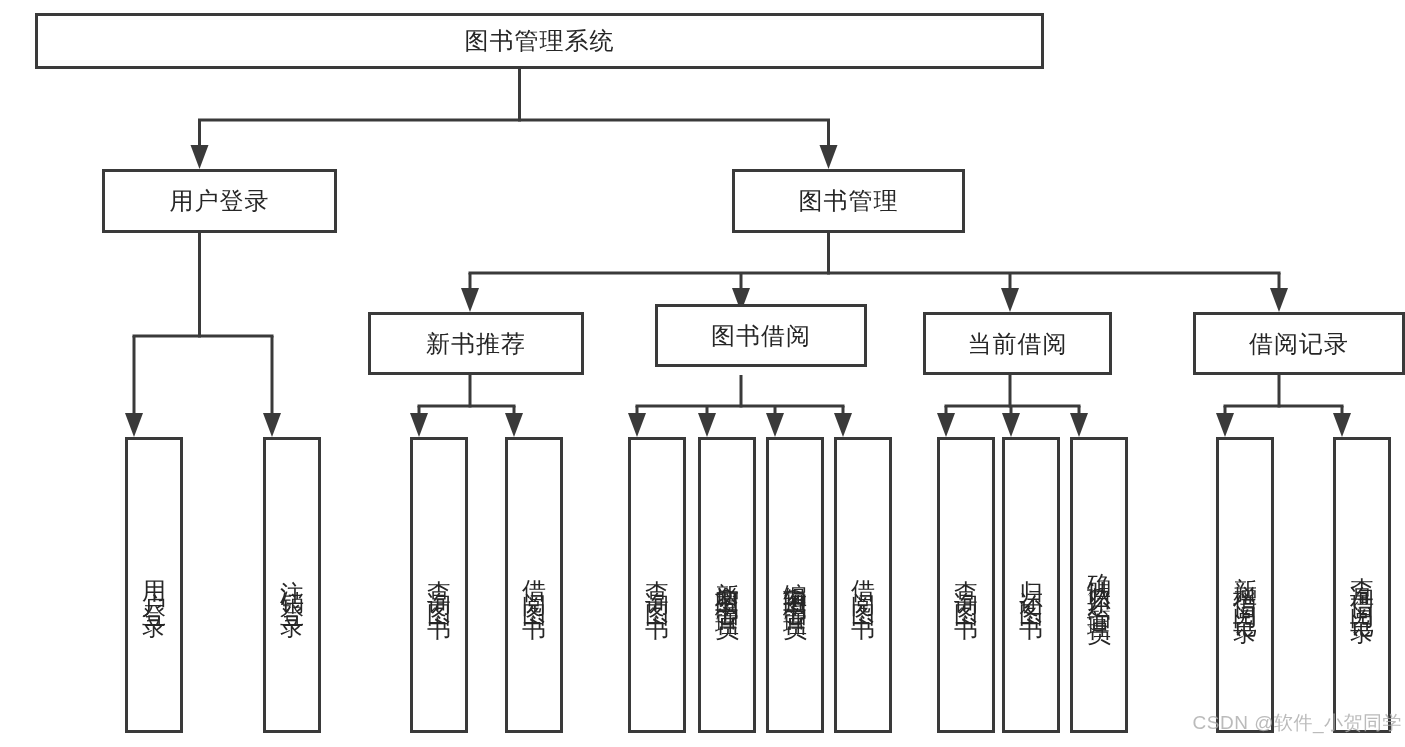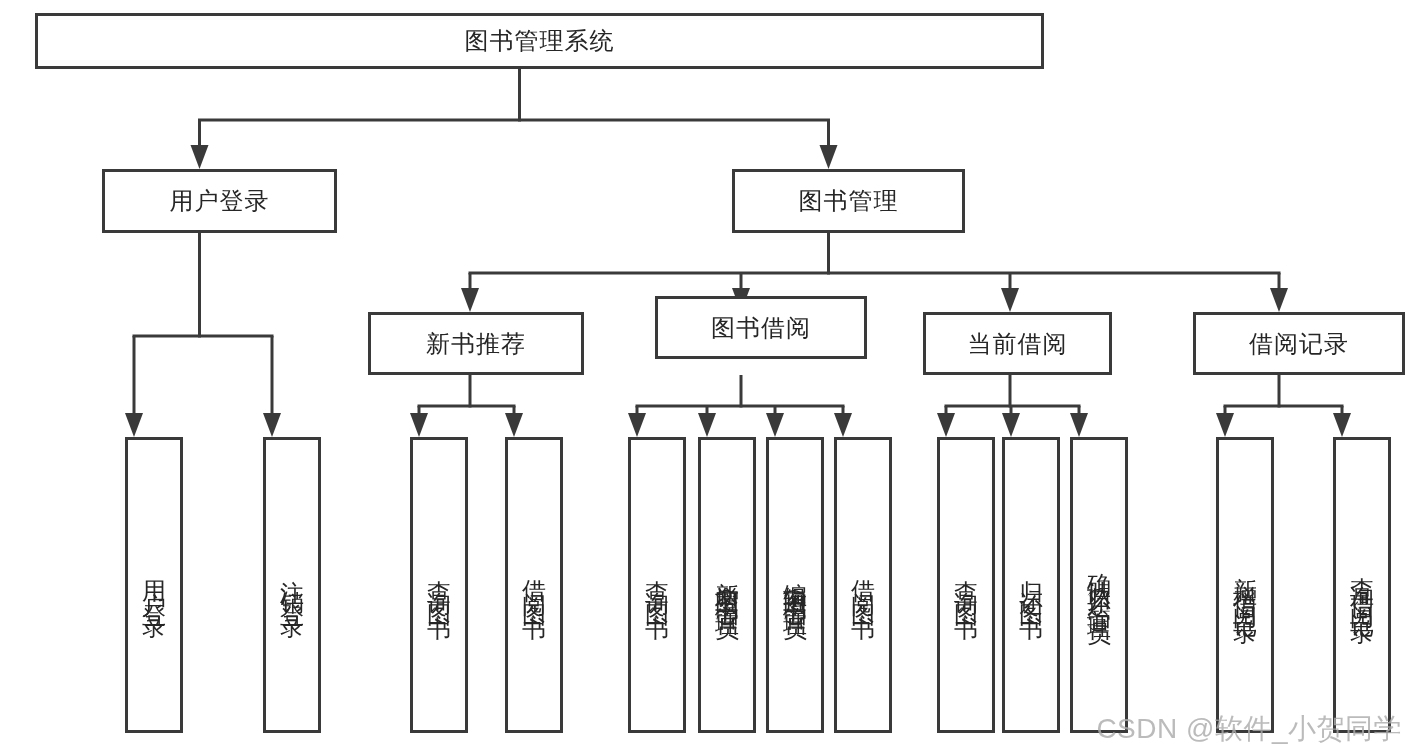--- a/index.html
+++ b/index.html
@@ -33,21 +33,21 @@
     line-height:1;
     white-space:nowrap;
   }
   .sp4{letter-spacing:12px;}
   .sp6{letter-spacing:9px;}
   .sp8{letter-spacing:7px;}
   .sp9{letter-spacing:5px;}
   .watermark{
     position:absolute;
     top:710px;right:3px;
-    font-size:28px;
+    font-size:19px;
     letter-spacing:0.5px;
     color:rgba(172,172,172,0.82);
     z-index:10;
     white-space:nowrap;
   }
 </style>
 </head>
 <body>
 
 <div class="canvas">
@@ -135,21 +135,21 @@
   <div class="node hnode" style="left:82px;top:169px;width:235px;height:64px;">
     <span>用户登录</span>
   </div>
   <div class="node hnode" style="left:712px;top:169px;width:233px;height:64px;">
     <span>图书管理</span>
   </div>
 
   <div class="node hnode" style="left:348px;top:312px;width:216px;height:63px;">
     <span>新书推荐</span>
   </div>
-  <div class="node hnode" style="left:635px;top:296px;width:212px;height:63px;text-align:right;">
+  <div class="node hnode" style="left:635px;top:304px;width:212px;height:63px;text-align:right;">
     <span>图书借阅</span>
   </div>
   <div class="node hnode" style="left:903px;top:312px;width:189px;height:63px;">
     <span>当前借阅</span>
   </div>
   <div class="node hnode" style="left:1173px;top:312px;width:212px;height:63px;">
     <span>借阅记录</span>
   </div>
 
   <div class="node leaf" style="left:105px;">

